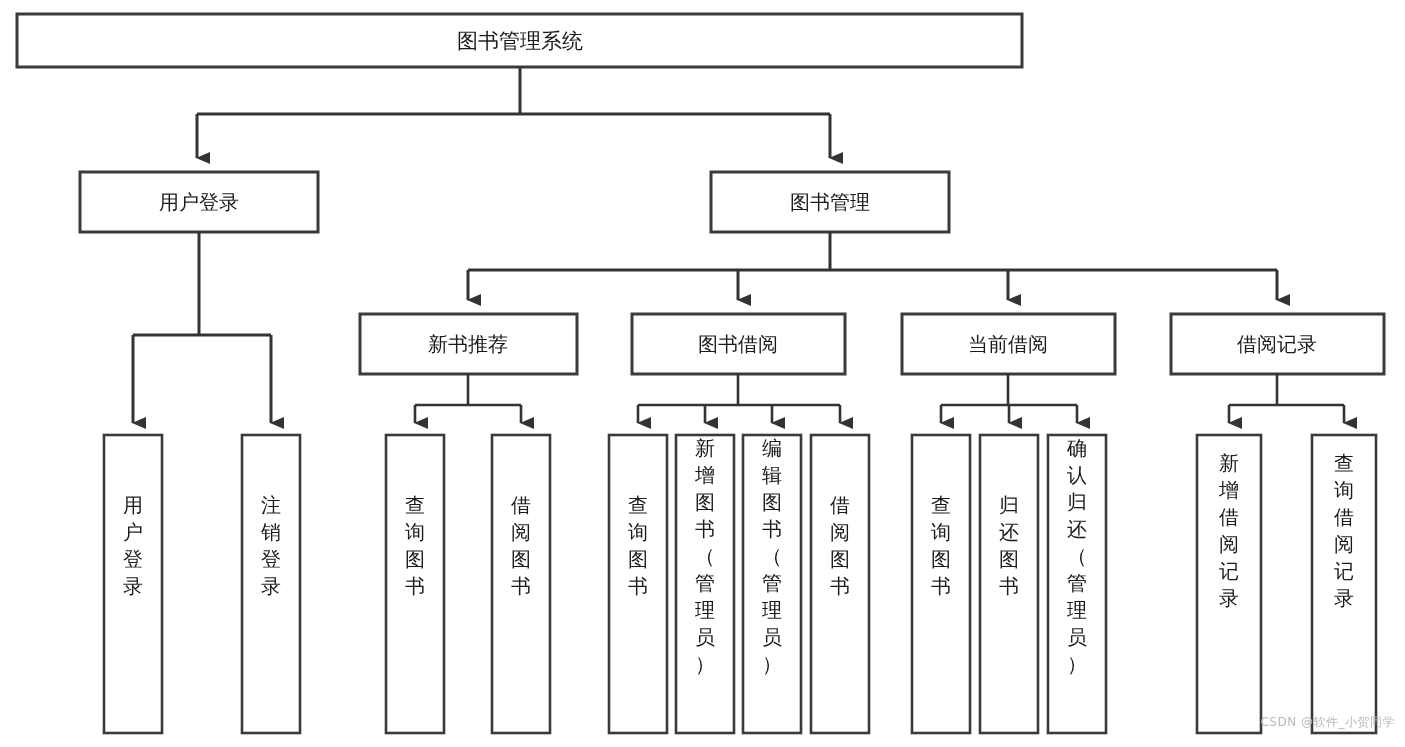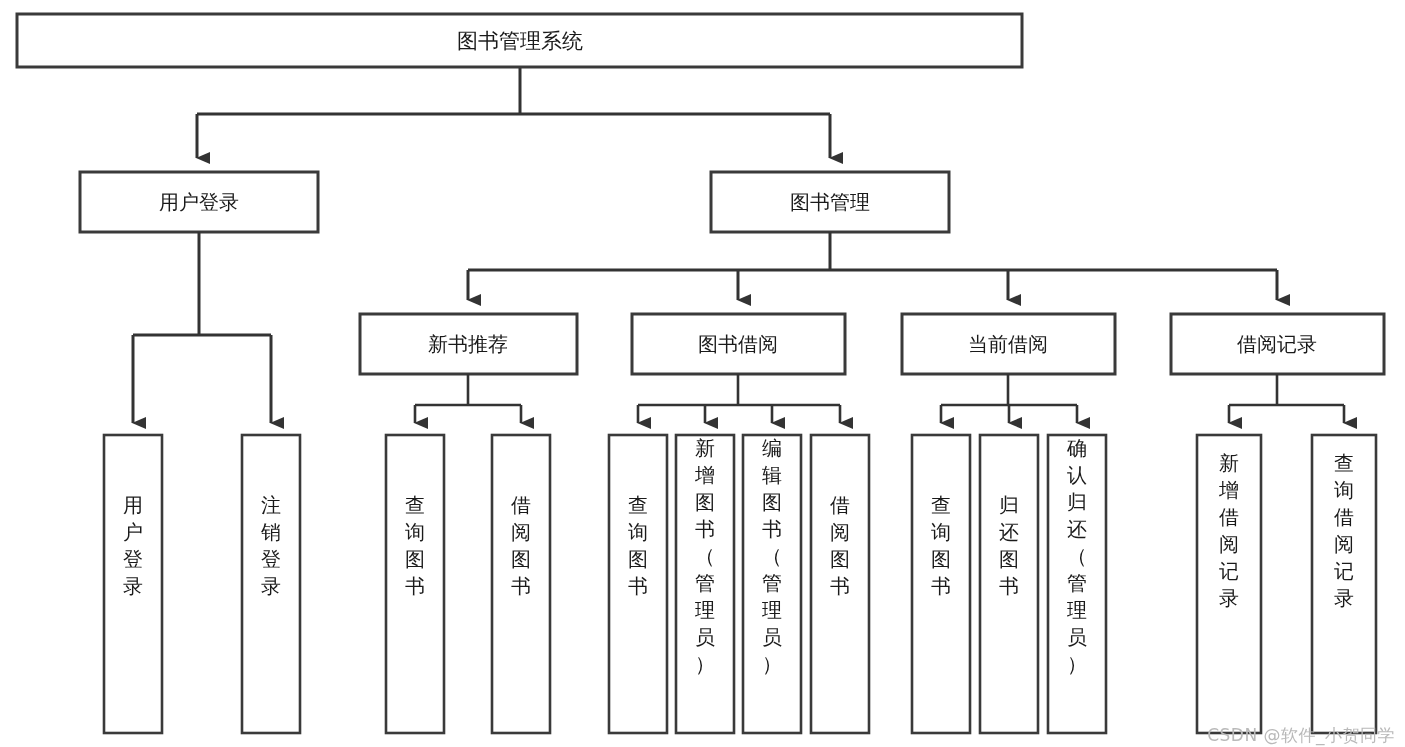--- a/index.html
+++ b/index.html
@@ -73,23 +73,23 @@
     font-size: 20px;
     text-anchor: middle;
   }
   .vlabel tspan.paren {
     font-size: 20px;
   }
   
   .watermark {
     position: absolute;
     right: 10px;
-    bottom: 0;
-    font-family: "DejaVu Sans", "Liberation Sans", sans-serif;
-    font-size: 17px;
+    bottom: 16px;
+    font-family: "DejaVu Sans", "Liberation Sans", sans-serif;
+    font-size: 12px;
     color: #b9b9b9;
     letter-spacing: 0.5px;
     user-select: none;
     pointer-events: none;
     white-space: nowrap;
   }
 </style>
 </head>
 <body>
 

